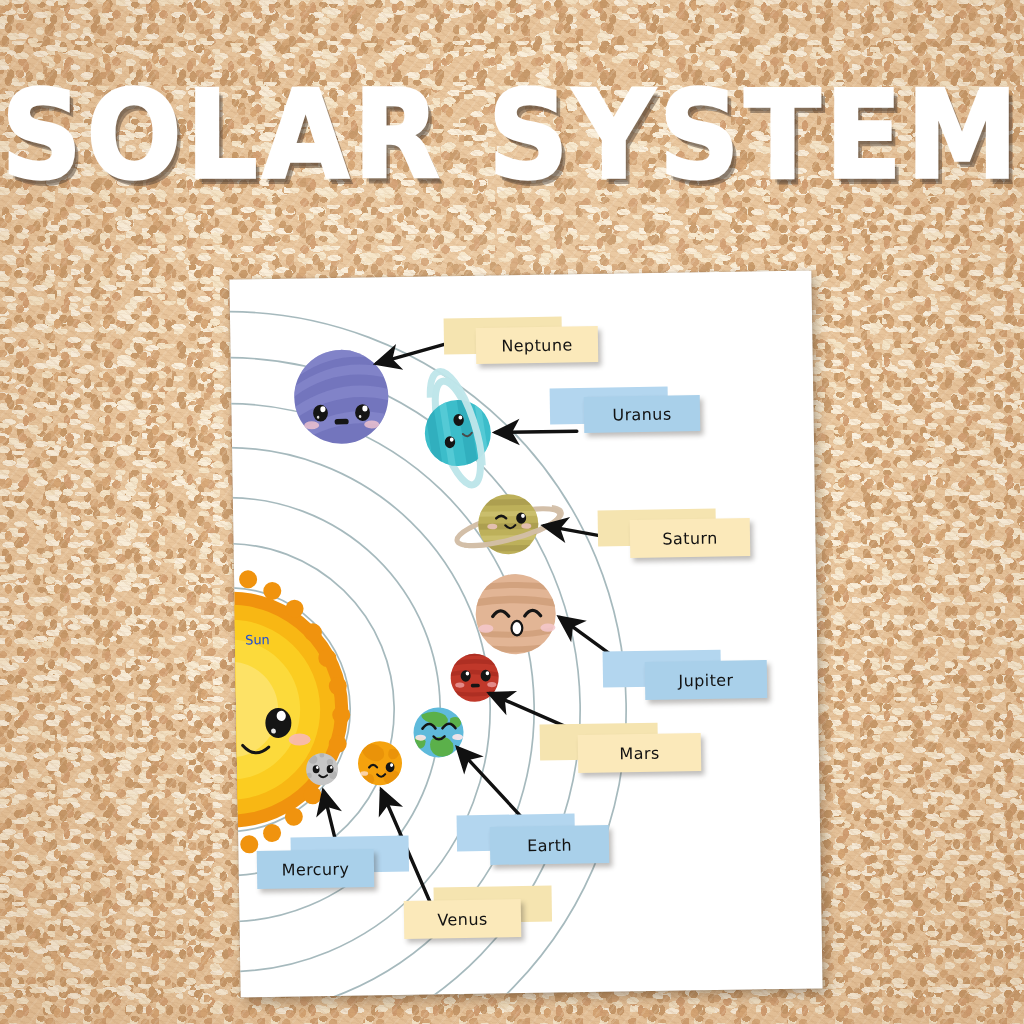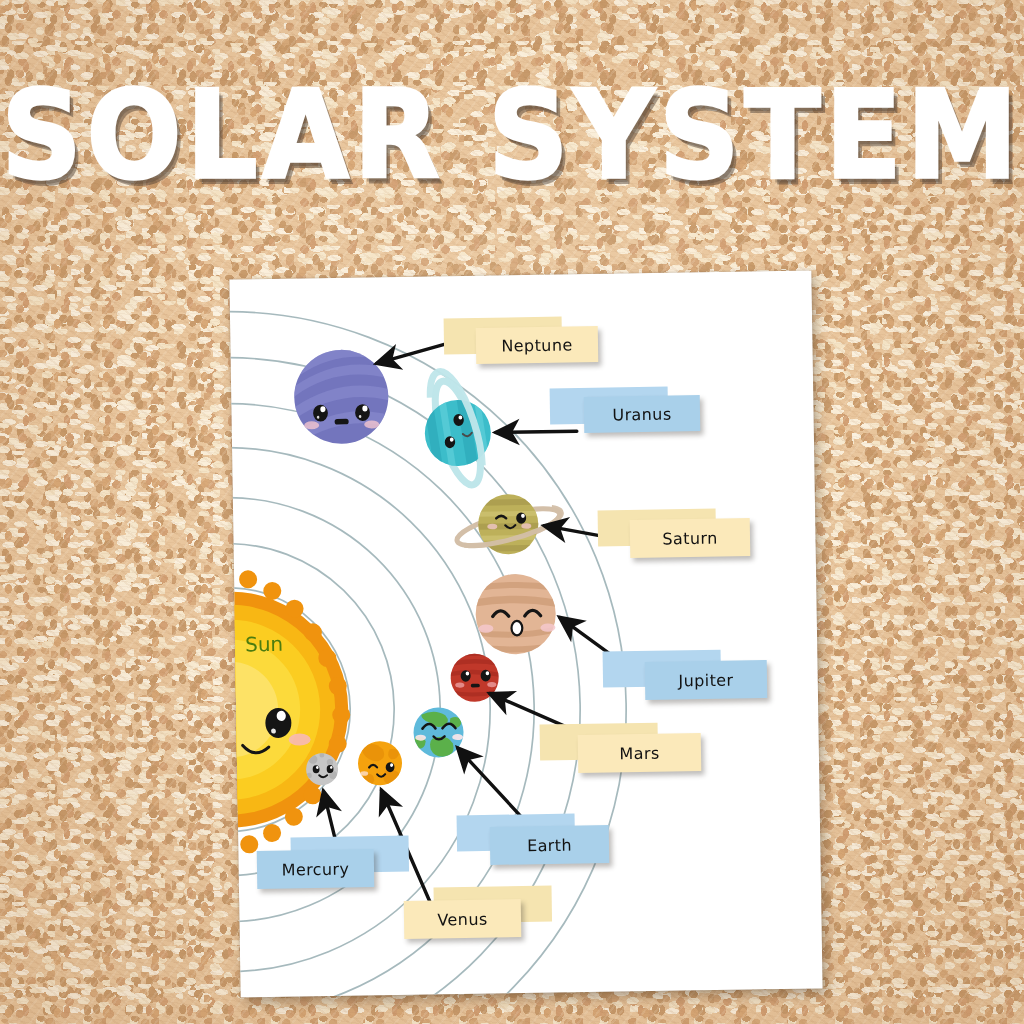--- a/index.html
+++ b/index.html
@@ -2,21 +2,21 @@
 <html><head>
 <meta charset="utf-8">
 <title>Solar System Poster</title>
 <style>
   html,body{margin:0;padding:0;}
   body{
     width:1024px;height:1024px;overflow:hidden;
     font-family:"DejaVu Sans","Liberation Sans",sans-serif;
     position:relative;background:#e6c096;
   }
-  #stage{position:absolute;inset:0;width:1024px;height:1024px;overflow:hidden;border-radius:7px;}
+  #stage{position:absolute;inset:0;width:1024px;height:1024px;overflow:hidden;}
 
   
   .cork{position:absolute;inset:0;
     background-color:#e9c69d;
     background-image:
       radial-gradient(ellipse 9px 6px at 7% 4%,   #f7e7cb 60%, transparent 62%),
       radial-gradient(ellipse 6px 8px at 17% 11%, #d8a877 60%, transparent 62%),
       radial-gradient(ellipse 11px 5px at 29% 3%, #f9ecd6 60%, transparent 62%),
       radial-gradient(ellipse 7px 7px at 41% 9%,  #c89a6a 60%, transparent 62%),
       radial-gradient(ellipse 10px 6px at 53% 2%, #f5e2c2 60%, transparent 62%),
@@ -349,21 +349,21 @@
             <line x1="406" y1="404" x2="325" y2="343"></line>
             <line x1="344" y1="459" x2="254" y2="418"></line>
             <line x1="298" y1="558" x2="221" y2="472"></line>
             <line x1="104" y1="592" x2="86" y2="513"></line>
             <line x1="191" y1="626" x2="144" y2="513"></line>
           </g>
         </g>
       </svg>
     </div>
 
-    <div style="position:absolute;left:10px;top:353px;font-size:20px;color:#4d7c0f;">Sun</div>
+    <div style="position:absolute;left:10px;top:353px;font-size:13px;color:#1d4ed8;">Sun</div>
   </div>
 
   <div id="labels">
       <div class="label yellow" style="left: 476px; top: 327px; width: 122px; height: 36px; transform: rotate(-0.9deg);">
         <div class="back" style="left: -32px; top: -10px; width: 118px; height: 36px;"></div>
         <div class="front" style="left: 0px; top: 0px; width: 122px; height: 36px;">Neptune</div>
       </div>
       <div class="label blue" style="left: 584px; top: 396px; width: 116px; height: 36px; transform: rotate(-0.9deg);">
         <div class="back" style="left: -34px; top: -9px; width: 118px; height: 36px;"></div>
         <div class="front" style="left: 0px; top: 0px; width: 116px; height: 36px;">Uranus</div>

